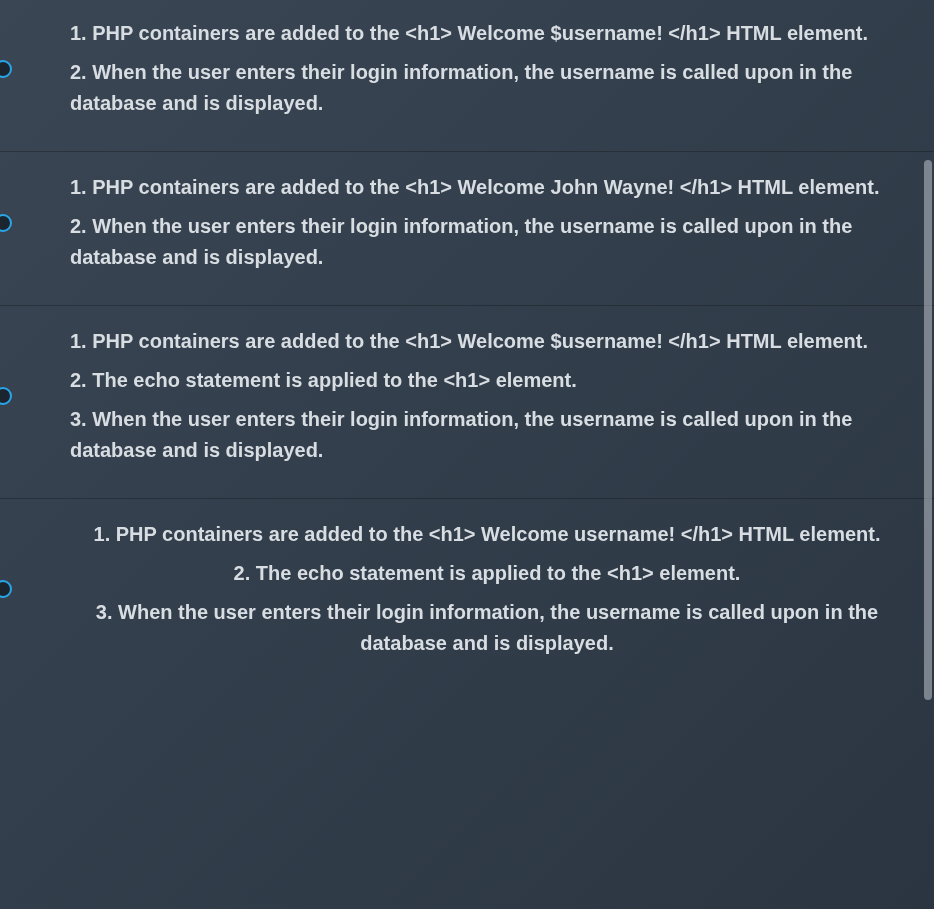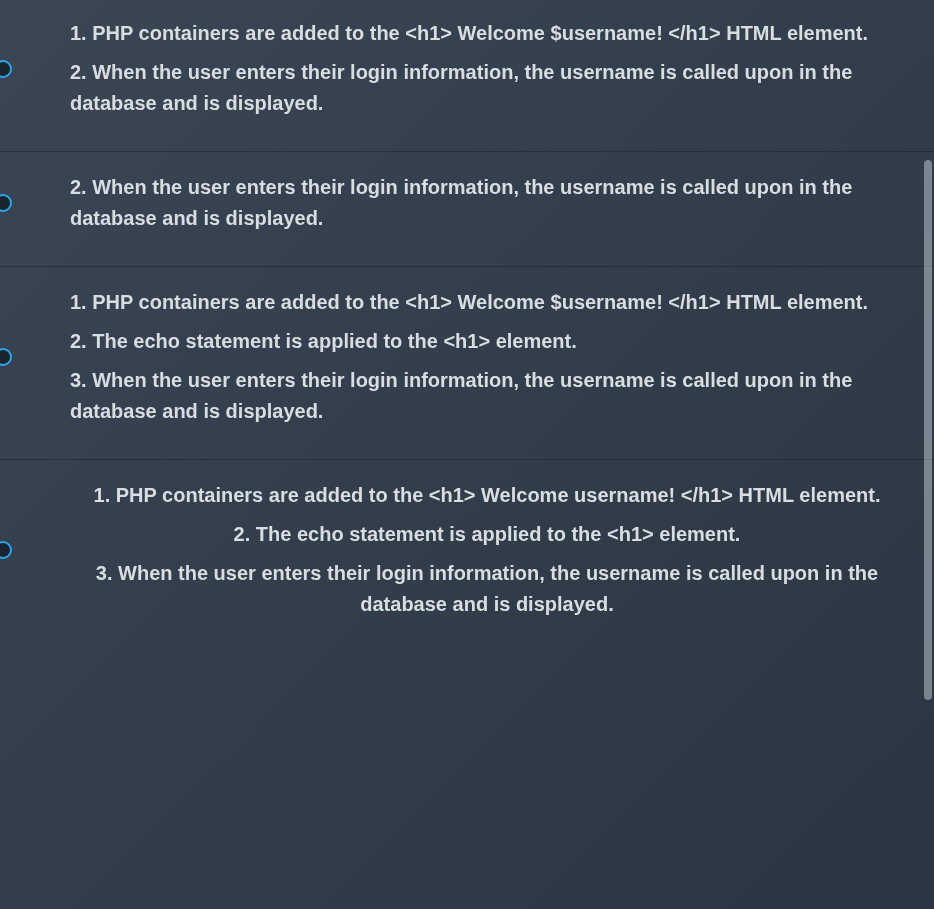--- a/index.html
+++ b/index.html
@@ -84,20 +84,21 @@
       <div class="option-line">1. PHP containers are added to the &lt;h1&gt; Welcome $username! &lt;/h1&gt; HTML element.</div>
       <div class="option-line">2. When the user enters their login information, the username is called upon in the database and is displayed.</div>
     </div>
   </div>
 
   <div class="option-row">
     <div class="radio-cell">
       <div class="radio-circle"></div>
     </div>
     <div class="option-text">
+      <div class="option-line">1. PHP containers are added to the &lt;h1&gt; Welcome John Wayne! &lt;/h1&gt; HTML element.</div>
       <div class="option-line">2. When the user enters their login information, the username is called upon in the database and is displayed.</div>
     </div>
   </div>
 
   <div class="option-row">
     <div class="radio-cell">
       <div class="radio-circle"></div>
     </div>
     <div class="option-text">
       <div class="option-line">1. PHP containers are added to the &lt;h1&gt; Welcome $username! &lt;/h1&gt; HTML element.</div>

